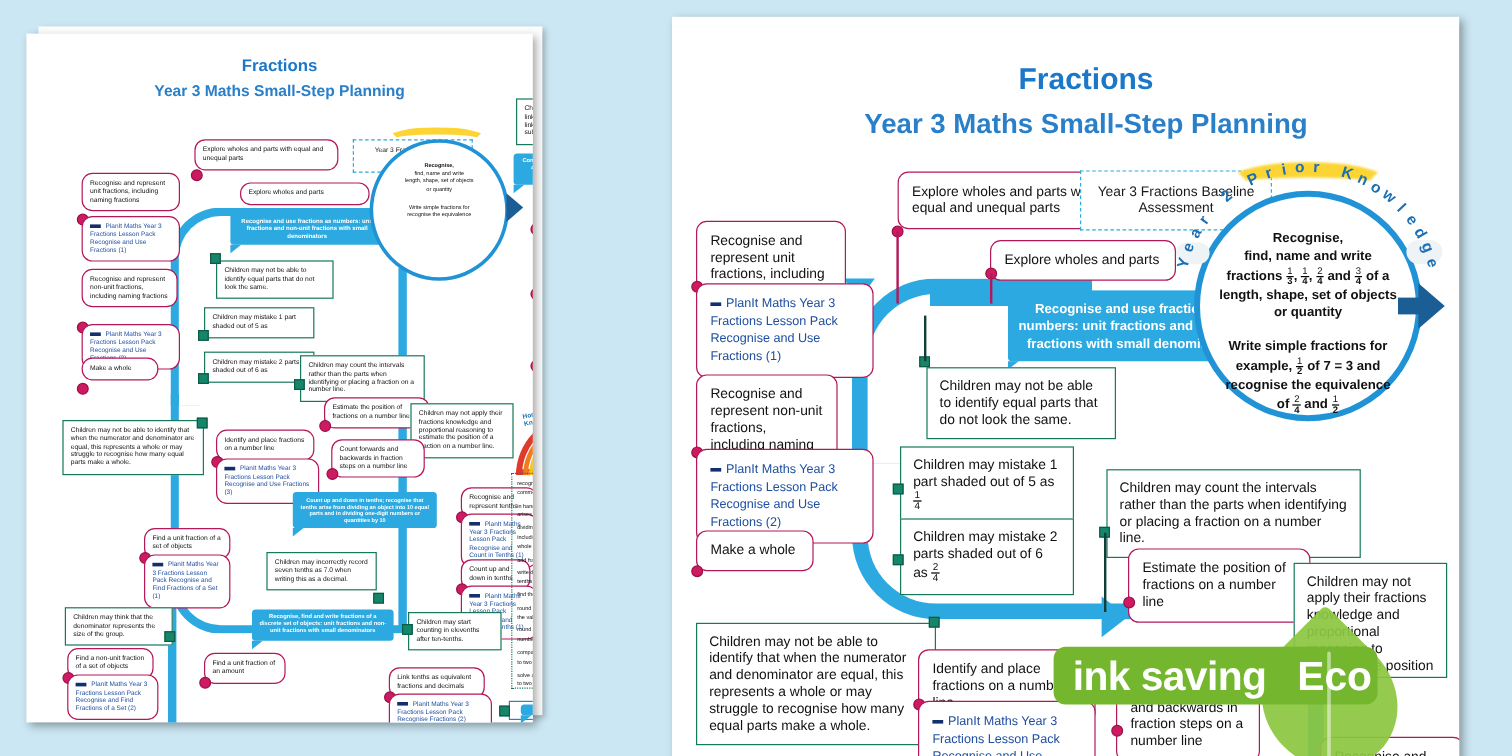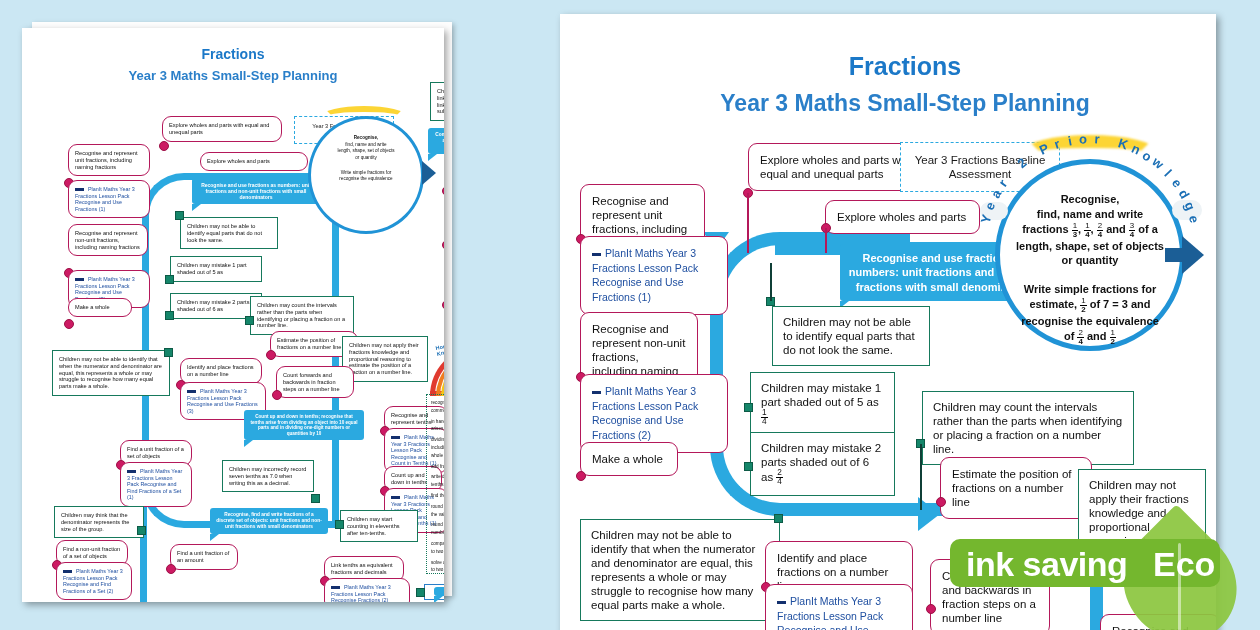--- a/index.html
+++ b/index.html
@@ -58,21 +58,21 @@
                background:#fff; text-align:center; color:#111; }
   .pk-arc { position:absolute; color:#1b6fb5; font-weight:bold; }
   .pk-arc span { position:absolute; transform-origin:center; white-space:nowrap; }
   .pk-tri { position:absolute; width:0;height:0; border-left:22px solid #1b5e96;
             border-top:19px solid transparent; border-bottom:19px solid transparent; }
 
   
   .tiny { filter:blur(.25px); }
 
   
-  #eco { position:absolute; left:950px; top:525px; width:305px; height:72px; }
+  #eco { position:absolute; left:878px; top:525px; width:305px; height:72px; }
   #eco .pill { position:absolute; left:0; top:14px; width:270px; height:48px;
                background:#74b72e; border-radius:10px; }
   #eco .leaf { position:absolute; left:176px; top:0px; width:108px; height:118px;
                background:#8cc63f; border-radius:50% 4% 50% 50%;
                transform:rotate(-45deg); opacity:.93; }
   #eco .vein { position:absolute; left:228px; top:18px; width:3px; height:88px;
                background:rgba(255,255,255,.5); border-radius:2px; }
   #eco .t1 { position:absolute; left:16px; top:20px; font-size:34px; color:#fff;
              font-weight:bold; letter-spacing:-.5px; }
   #eco .t2 { position:absolute; left:203px; top:20px; font-size:34px; color:#fff;
@@ -350,21 +350,21 @@
         <span>find, name and write</span><br>
         <span>fractions </span><span class="fr"><b>1</b><i>3</i></span>,
         <span class="fr"><b>1</b><i>4</i></span>,
         <span class="fr"><b>2</b><i>4</i></span>
         and <span class="fr"><b>3</b><i>4</i></span><span> of a</span><br>
         <span>length, shape, set of objects</span><br>
         <span>or quantity</span>
       </div>
       <div style="margin-top:14px;font-weight:bold;">
         <span>Write simple fractions for</span><br>
-        <span>estimate, </span><span class="fr"><b>1</b><i>2</i></span><span> of 7 = 3 and</span><br>
+        <span>example, </span><span class="fr"><b>1</b><i>2</i></span><span> of 7 = 3 and</span><br>
         <span>recognise the equivalence</span><br>
         <span>of </span><span class="fr"><b>2</b><i>4</i></span><span> and </span><span class="fr"><b>1</b><i>2</i></span>
       </div>
     </div>
 
     <div style="position:absolute;left:463px;top:121px;width:134px;height:34px;
                 border-radius:50% 50% 0 0;border-top:13px solid #fcd535;
                 border-left:13px solid transparent;border-right:13px solid transparent;
                 filter:blur(1px);"></div>
 

